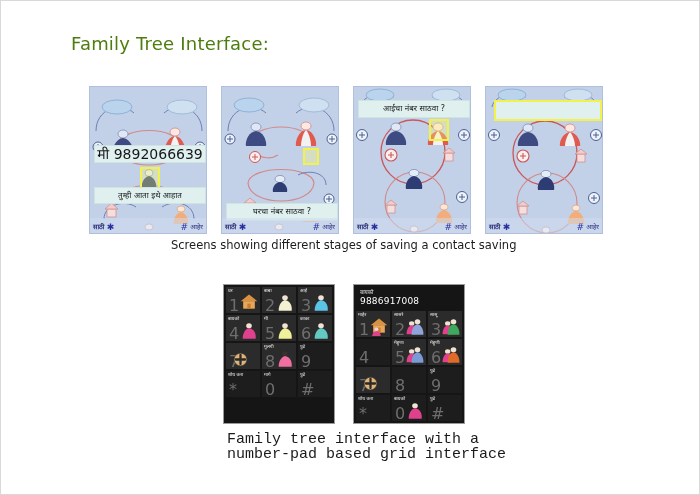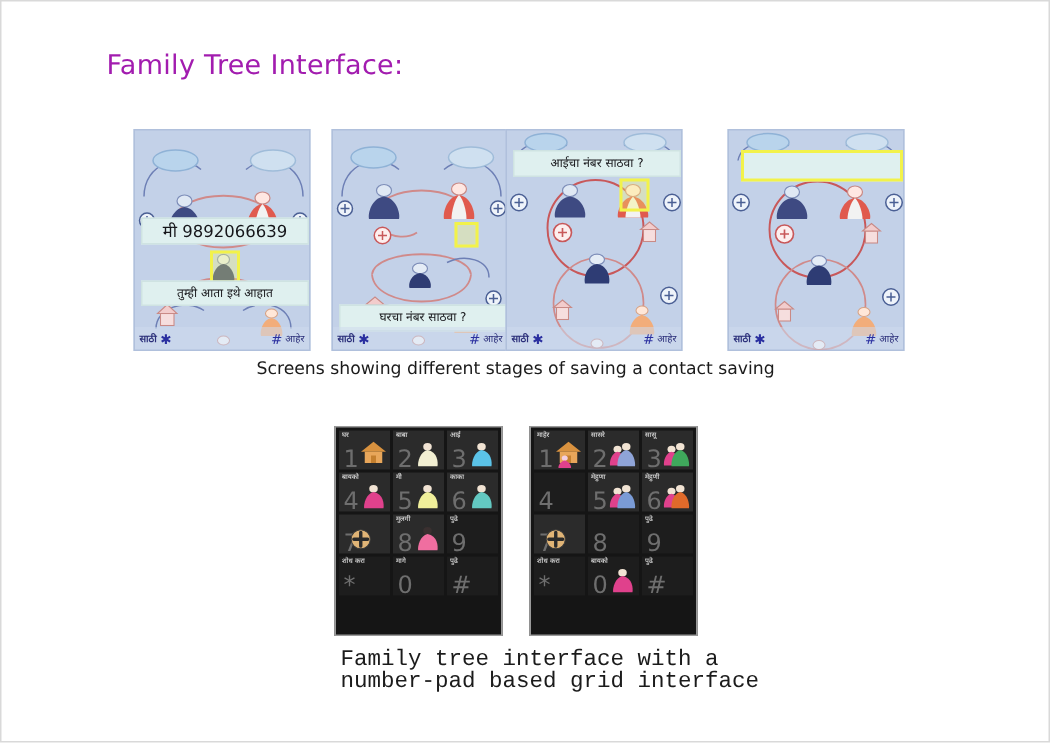--- a/index.html
+++ b/index.html
@@ -20,21 +20,21 @@
     background: #ffffff;
     box-sizing: border-box;
     border: 1px solid #d9d9d9;
   }
   
   #page-title {
     position: absolute;
     left: 70px;
     top: 32px;
     font-size: 18px;
-    color: #a21caf;
+    color: #4d7c0f;
     font-family: "DejaVu Sans", "Liberation Sans", sans-serif;
     letter-spacing: 0.2px;
     white-space: nowrap;
     text-align: center;
   }
   
   .tree-row {
     position: absolute;
     left: 88px;
     top: 85px;
@@ -46,21 +46,21 @@
     width: 118px;
     height: 148px;
     background: #c3d1e8;
     overflow: hidden;
     border: 1px solid #b0c0dc;
     box-sizing: border-box;
   }
   .tree-phone svg { display:block; }
   .tp1 { left: 0px; }
   .tp2 { left: 132px; }
-  .tp3 { left: 248px; }
+  .tp3 { left: 264px; }
   .tp4 { left: 396px; }
 
   .cap-bar {
     position: absolute;
     left: 0;
     right: 0;
     bottom: 0;
     height: 15px;
     background: rgba(205,218,236,0.55);
   }
@@ -84,21 +84,21 @@
     color: #16161a;
     font-size: 8px;
     line-height: 1;
     text-align: center;
     white-space: nowrap;
     font-family: "DejaVu Sans", sans-serif;
     display: flex;
     align-items: center;
     justify-content: center;
   }
-  .tt-num { font-size: 11px; }
+  .tt-num { font-size: 14px; }
   .tt-empty {
     background: #dff0ef;
     border: 2px solid #f2f24a;
   }
   .hl-yellow {
     position: absolute;
     border: 2px solid #f2f24a;
     background: rgba(245,245,120,0.35);
     box-sizing: border-box;
   }
@@ -556,20 +556,24 @@
           <div class="kp-digit">0</div>
         </div>
         <div class="kp-key dark">
           <div class="kp-key-label">पुढे</div>
           <div class="kp-digit">#</div>
         </div>
       </div>
   </div>
 
   <div class="kp-phone" id="kp2">
+    <div class="kp-header">
+      <div class="kp-hdr-label">बायको</div>
+      <div class="kp-hdr-number">9886917008</div>
+    </div>
     <div class="kp-grid" id="grid2">
         <div class="kp-key">
           <div class="kp-key-label">माहेर</div>
           <div class="kp-digit">1</div>
           <div class="kp-fig"><svg viewBox="0 0 24 24" width="100%" height="100%">
               <path d="M12 3 L22 11 L2 11 Z" fill="#d9923f"></path>
               <rect x="5" y="11" width="14" height="9" fill="#e8a65a"></rect>
               <rect x="10" y="14" width="4" height="6" fill="#c47f2e"></rect>
               <ellipse cx="9" cy="16" rx="2.4" ry="2.1" fill="#f3cfe0"></ellipse>
               <path d="M9 18 C5 19 3.6 22.5 4 24 L14 24 C14.4 22.5 13 19 9 18 Z" fill="#e0418c"></path>

